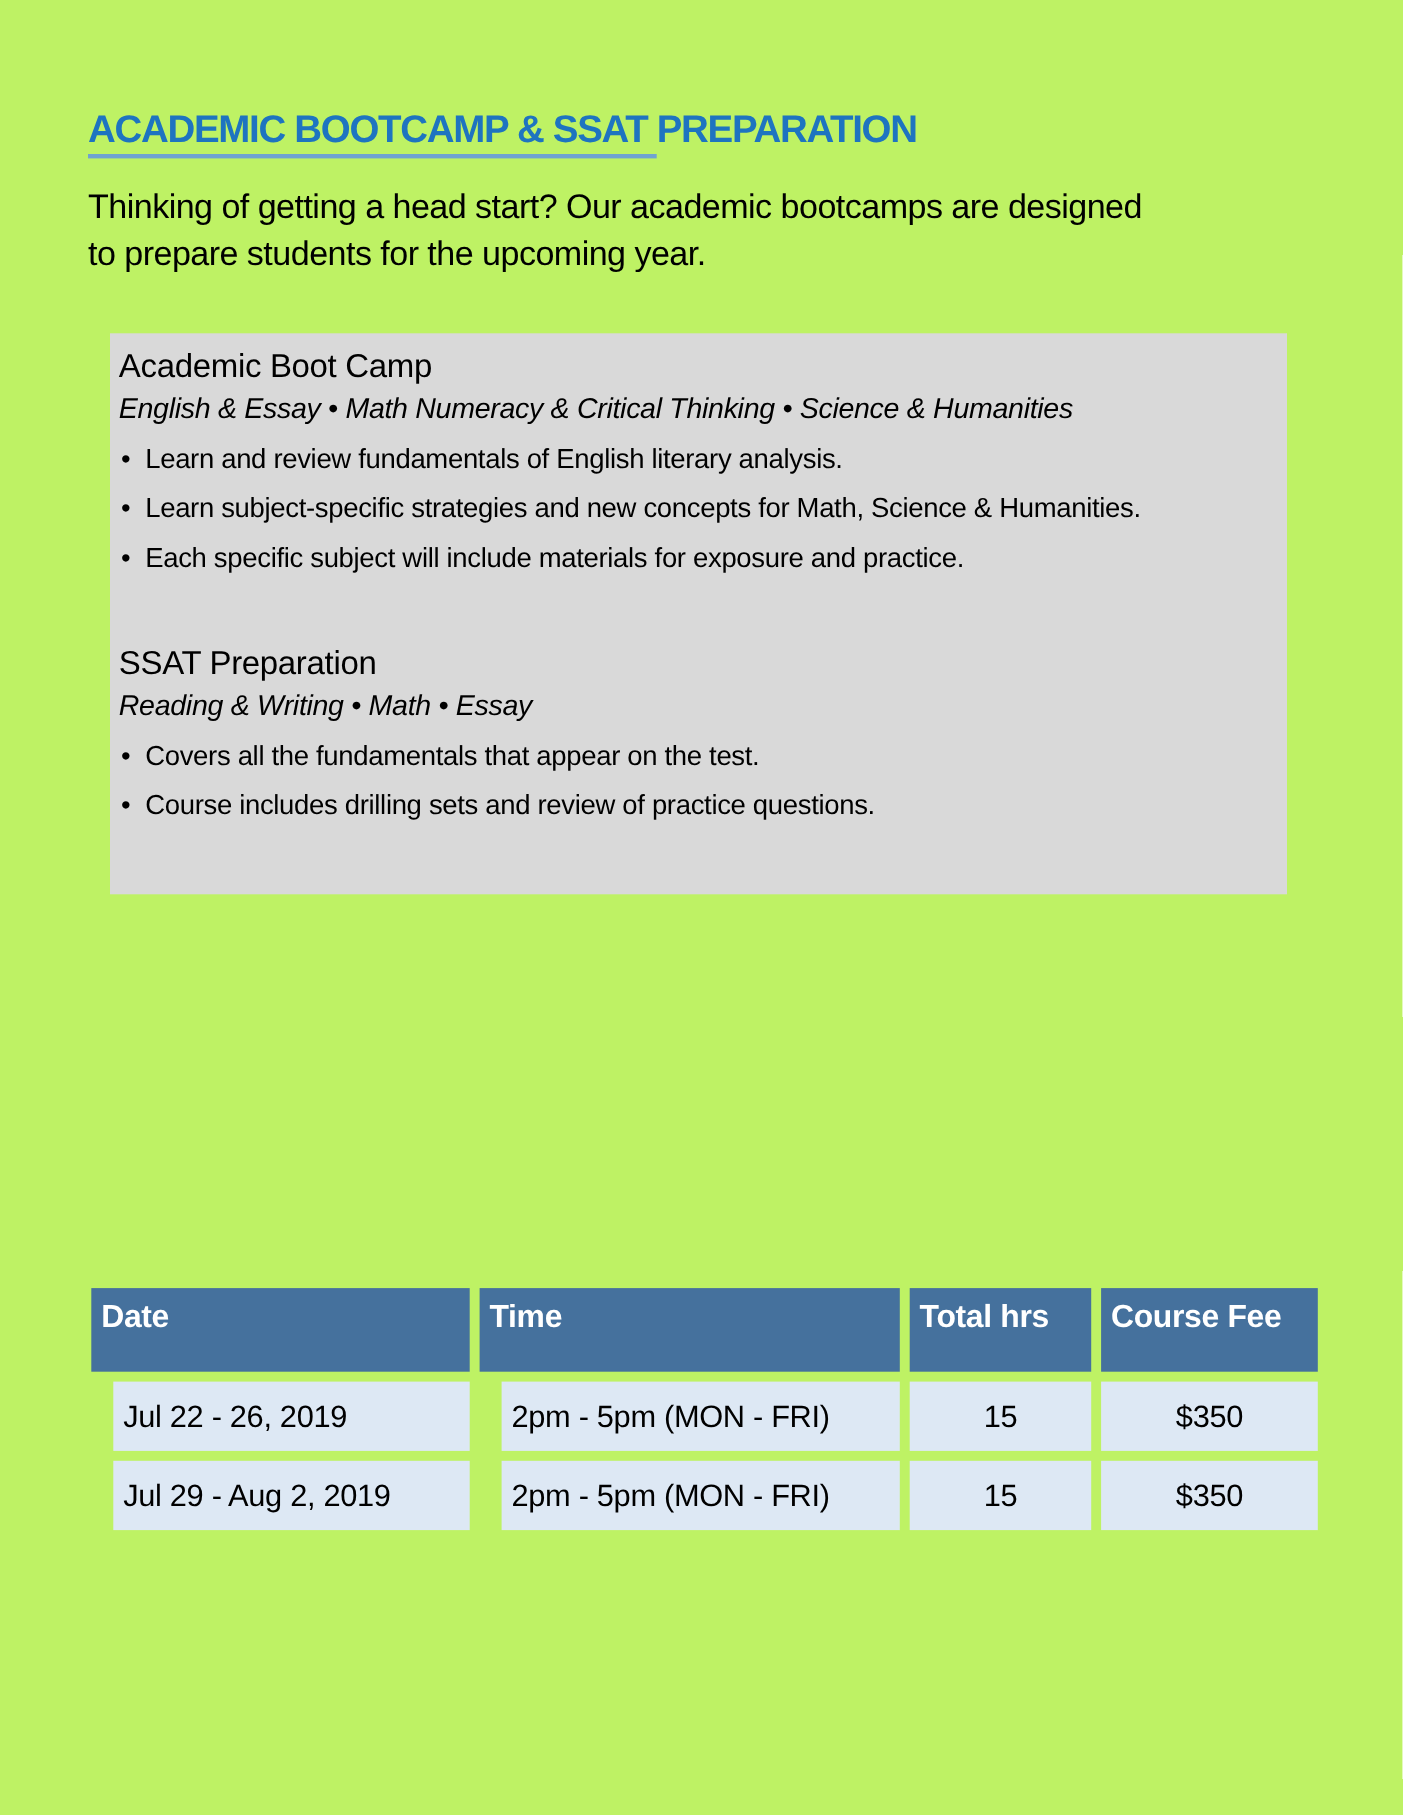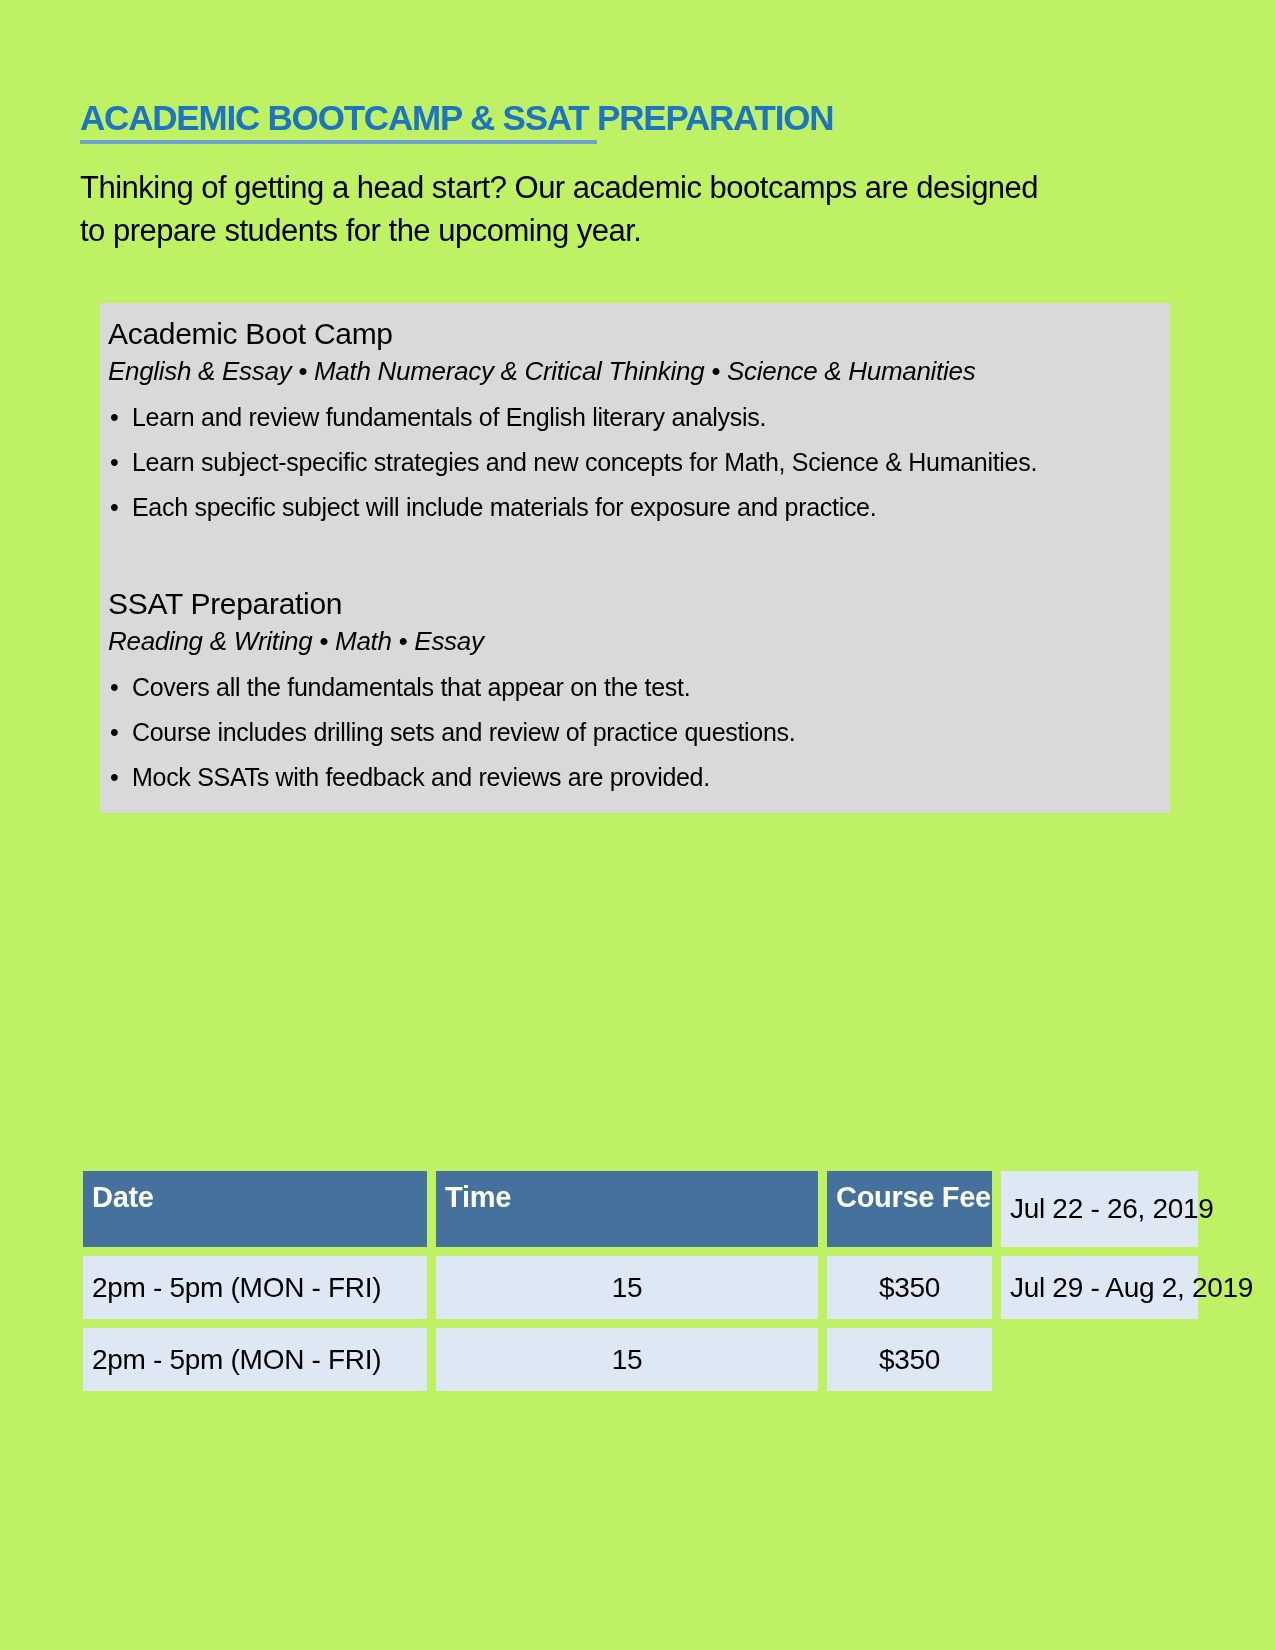--- a/index.html
+++ b/index.html
@@ -80,21 +80,21 @@
     box-sizing:border-box;
     white-space:nowrap;
   }
   .td {
     background:var(--table-row-blue, #dde8f4);
     font-size:28px; letter-spacing:-0.3px;
     display:flex; align-items:center;
     box-sizing:border-box;
     white-space:nowrap;
   }
-  .td.left { justify-content:flex-start; padding-left:9px; }
+  .td.left { justify-content:flex-start; padding-left:9px;margin-left:20px; }
   .td.center { justify-content:center; }
 </style>
 </head>
 <body>
 
 <div class="page">
 
   <h1 class="title"><span class="title-underlined">ACADEMIC BOOTCAMP &amp; SSAT </span><span>PREPARATION</span></h1>
 
   <p class="intro">
@@ -107,27 +107,27 @@
     <h2 class="box-heading" style="top:12px">Academic Boot Camp</h2>
     <div class="box-subjects" style="top:52px">English &amp; Essay • Math Numeracy &amp; Critical Thinking • Science &amp; Humanities</div>
     <div class="bullet" style="top:98px">Learn and review fundamentals of English literary analysis.</div>
     <div class="bullet" style="top:143px">Learn subject-specific strategies and new concepts for Math, Science &amp; Humanities.</div>
     <div class="bullet" style="top:188px">Each specific subject will include materials for exposure and practice.</div>
 
     <h2 class="box-heading" style="top:282px">SSAT Preparation</h2>
     <div class="box-subjects" style="top:322px">Reading &amp; Writing • Math • Essay</div>
     <div class="bullet" style="top:368px">Covers all the fundamentals that appear on the test.</div>
     <div class="bullet" style="top:413px">Course includes drilling sets and review of practice questions.</div>
-    <div class="bullet" style="top:458px">Mock SSATs with feedback and reviews are provided.</div>
 
   </div>
 
   <div class="schedule">
     <div class="th">Date</div>
     <div class="th">Time</div>
+    <div class="th">Total hrs</div>
     <div class="th">Course Fee</div>
 
     <div class="td left">Jul 22 - 26, 2019</div>
     <div class="td left">2pm - 5pm (MON - FRI)</div>
     <div class="td center">15</div>
     <div class="td center">$350</div>
 
     <div class="td left">Jul 29 - Aug 2, 2019</div>
     <div class="td left">2pm - 5pm (MON - FRI)</div>
     <div class="td center">15</div>

